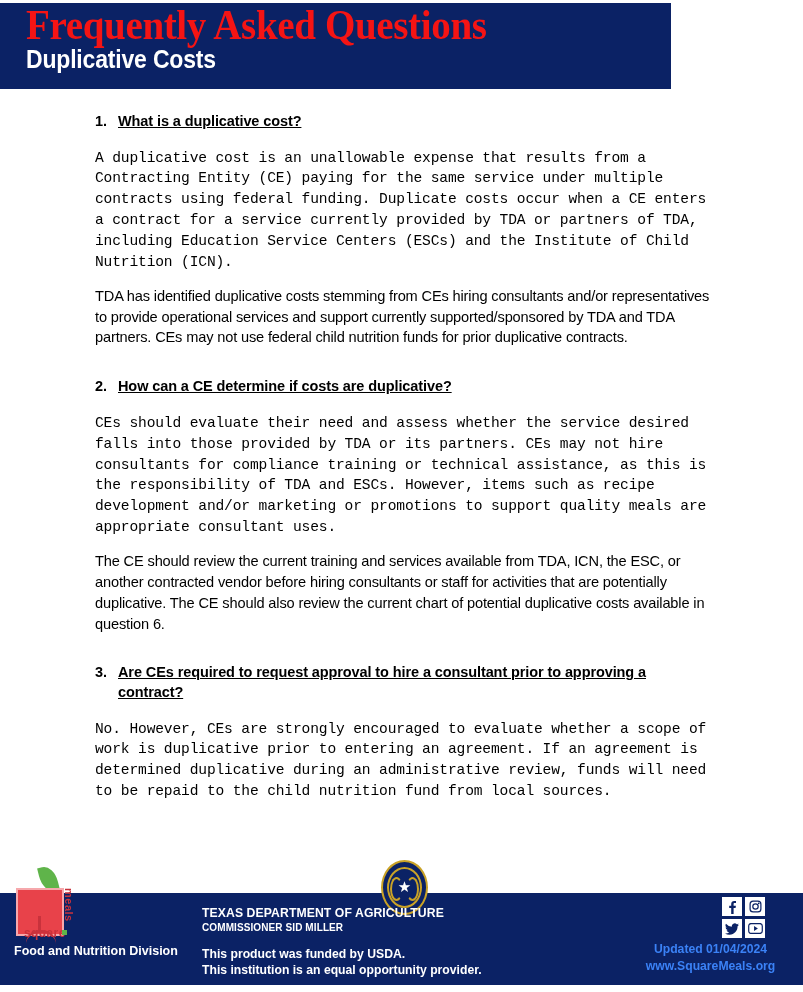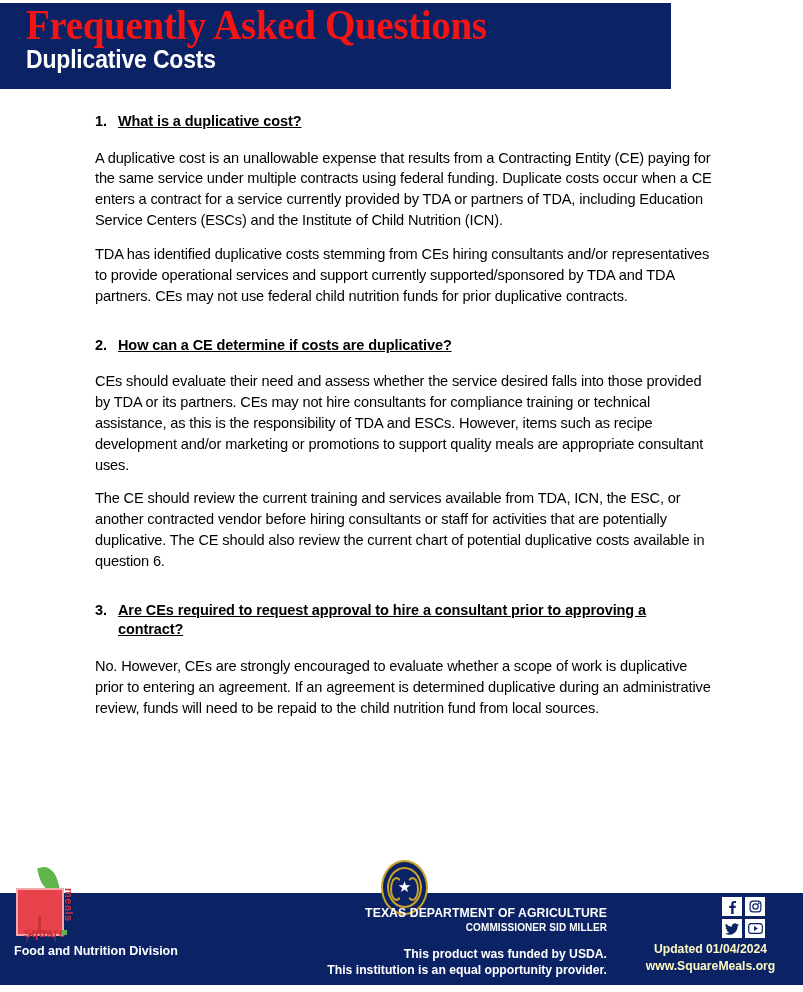--- a/index.html
+++ b/index.html
@@ -87,21 +87,21 @@
     text-decoration: underline;
   }
 
   .para {
     font-size: 14.6px;
     line-height: 1.43;
     margin: 0 0 13px 0;
     letter-spacing: -0.15px;
     text-align: left;
   }
-  .gap-before { margin-top: 16px; }
+  .gap-before { margin-top: 16px; font-family: Liberation Mono, monospace; }
   .q-spacer { height: 16px; }
 
   
   .footer {
     position: absolute;
     left: 0;
     top: 893px;
     width: 803px;
     height: 92px;
     background: #0b2265;
@@ -240,21 +240,21 @@
     border-radius: 50%;
   }
   .seal-wreath-l { left: 7px; border-right-color: transparent; }
   .seal-wreath-r { right: 7px; border-left-color: transparent; }
 
   .footer-center {
     position: absolute;
     left: 202px;
     top: 12px;
     width: 405px;
-    text-align: right;
+    text-align: left;
     color: #ffffff;
   }
   .agency-name {
     font-size: 12.2px;
     font-weight: bold;
     letter-spacing: 0.1px;
     line-height: 1.33;
   }
   .commissioner {
     font-size: 10px;
@@ -289,21 +289,21 @@
     justify-content: center;
   }
   .social-icon svg { display: block; }
 
   .footer-right-text {
     position: absolute;
     left: 628px;
     top: 48px;
     width: 165px;
     text-align: center;
-    color: #fef9c3;
+    color: #3b82f6;
     font-size: 12.2px;
     font-weight: bold;
     line-height: 1.36;
   }
 </style>
 </head>
 <body>
 
 <div class="banner-wrap">
   <div class="banner-shape"></div>

